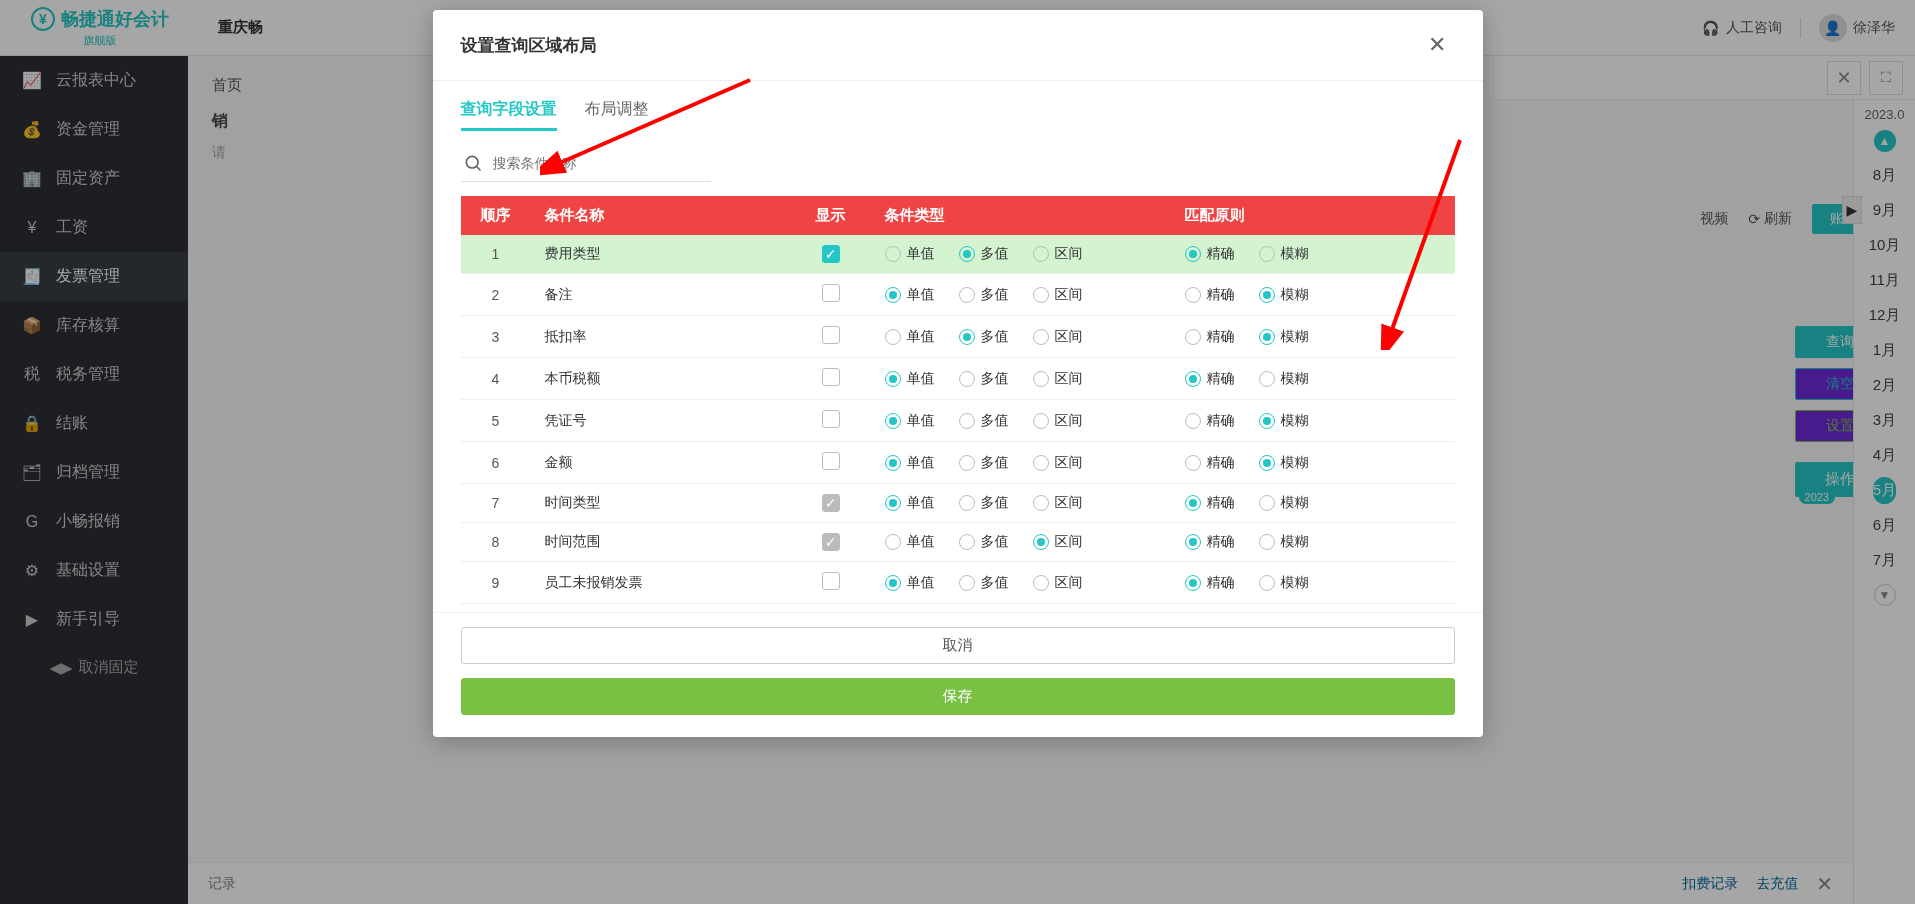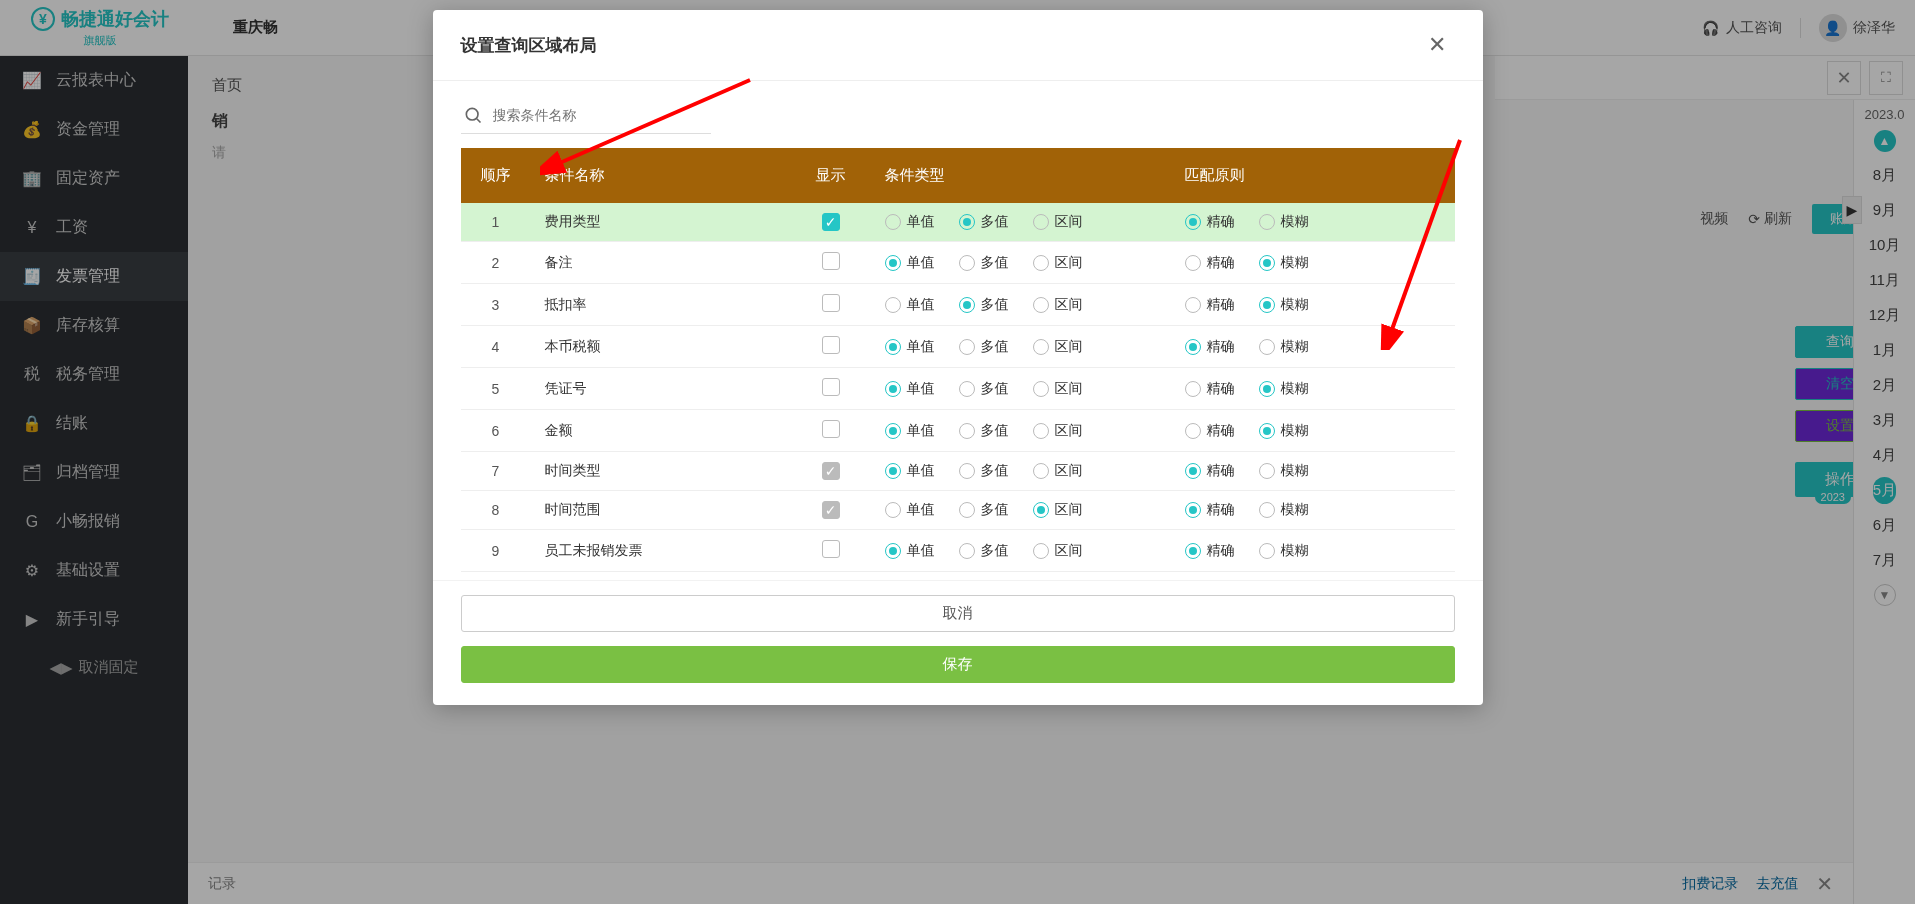--- a/index.html
+++ b/index.html
@@ -5,21 +5,21 @@
 * { margin: 0; padding: 0; box-sizing: border-box; }
 body { font-family: "Microsoft YaHei", "PingFang SC", Arial, sans-serif; font-size: 14px; color: #333; background: #f5f5f5; overflow: hidden; width: 1915px; height: 904px; position: relative; }
 
 
 .top-header { position: absolute; top: 0; left: 0; right: 0; height: 56px; background: #fff; border-bottom: 1px solid #e5e5e5; display: flex; align-items: center; padding: 0 20px 0 0; z-index: 5; }
 .logo-area { width: 200px; display: flex; flex-direction: column; align-items: center; justify-content: center; color: #25c6c6; }
 .logo-row { display: flex; align-items: center; gap: 6px; }
 .logo-icon { width: 24px; height: 24px; border: 2px solid #25c6c6; border-radius: 50%; display: flex; align-items: center; justify-content: center; font-size: 14px; font-weight: bold; }
 .logo-text { font-size: 18px; font-weight: bold; }
 .logo-sub { font-size: 11px; color: #25c6c6; margin-top: 2px; }
-.company-name { margin-left: 33px; font-size: 15px; color: #333; font-weight: bold; }
+.company-name { margin-left: 18px; font-size: 15px; color: #333; font-weight: bold; }
 .header-right { margin-left: auto; display: flex; align-items: center; gap: 18px; color: #555; }
 .header-item { display: flex; align-items: center; gap: 6px; cursor: pointer; }
 .header-divider { width: 1px; height: 20px; background: #ddd; }
 .avatar { width: 28px; height: 28px; border-radius: 50%; background: #ddd; display: flex; align-items: center; justify-content: center; color: #999; }
 
 
 .sidebar { position: absolute; top: 56px; left: 0; width: 188px; bottom: 0; background: #2b2f33; color: #ccc; overflow-y: auto; z-index: 4; }
 .sidebar-item { display: flex; align-items: center; gap: 14px; padding: 14px 22px; cursor: pointer; font-size: 16px; }
 .sidebar-item.active { background: #3a3e42; color: #fff; }
 .sidebar-icon { width: 20px; height: 20px; display: inline-flex; align-items: center; justify-content: center; font-size: 16px; }
@@ -39,41 +39,41 @@
 
 
 .period-panel { position: absolute; top: 56px; right: 0; width: 62px; bottom: 0; background: #fff; border-left: 1px solid #e5e5e5; z-index: 6; display: flex; flex-direction: column; align-items: center; padding-top: 8px; }
 .period-header-row { position: absolute; top: 56px; right: 0; height: 44px; width: 420px; background: #fff; border-bottom: 1px solid #eee; z-index: 7; display: flex; align-items: center; justify-content: flex-end; padding-right: 12px; gap: 8px; }
 .close-x { width: 34px; height: 34px; border: 1px solid #ddd; display: flex; align-items: center; justify-content: center; cursor: pointer; font-size: 18px; color: #888; }
 .expand-sq { width: 34px; height: 34px; border: 1px solid #ddd; display: flex; align-items: center; justify-content: center; cursor: pointer; font-size: 14px; color: #888; }
 .period-title { font-size: 13px; font-weight: bold; color: #444; margin-bottom: 4px; }
 .period-year { font-size: 13px; color: #666; padding: 2px 0; }
 .period-scroll-up { width: 22px; height: 22px; border-radius: 50%; background: #25c6c6; color: #fff; display: flex; align-items: center; justify-content: center; margin: 6px 0; cursor: pointer; font-size: 12px; }
 .period-month { font-size: 15px; color: #444; padding: 8px 0; cursor: pointer; width: 100%; text-align: center; }
-.year-badge { position: absolute; right: 64px; top: 490px; background: #25c6c6; color: #fff; font-size: 11px; padding: 1px 6px; border-radius: 8px; z-index: 8; }
+.year-badge { position: absolute; right: 80px; top: 490px; background: #25c6c6; color: #fff; font-size: 11px; padding: 1px 6px; border-radius: 8px; z-index: 8; }
 .period-month.active { background: #25c6c6; color: #fff; border-radius: 12px; margin: 4px 11px; padding: 4px 0; width: auto; }
 .period-scroll-down { width: 22px; height: 22px; border-radius: 50%; border: 1px solid #ccc; color: #888; display: flex; align-items: center; justify-content: center; margin-top: 6px; cursor: pointer; font-size: 12px; }
 
 
 .overlay { position: absolute; inset: 0; background: rgba(0,0,0,0.35); z-index: 50; }
 .modal { position: absolute; top: 10px; left: 50%; transform: translateX(-50%); width: 1050px; max-height: 880px; background: #fff; border-radius: 4px; box-shadow: 0 4px 24px rgba(0,0,0,0.25); z-index: 60; display: flex; flex-direction: column; }
 .modal-header { padding: 18px 28px; display: flex; align-items: center; border-bottom: 1px solid #eee; }
 .modal-title { font-size: 17px; font-weight: bold; color: #333; }
 .modal-close { margin-left: auto; font-size: 22px; color: #666; cursor: pointer; padding: 4px 8px; }
 .modal-body { padding: 18px 28px 8px 28px; flex: 1; overflow: auto; }
 .modal-tabs { display: flex; gap: 28px; margin-bottom: 16px; }
 .modal-tab { font-size: 16px; color: #666; padding-bottom: 8px; cursor: pointer; }
 .modal-tab.active { color: #25c6c6; border-bottom: 3px solid #25c6c6; font-weight: bold; }
 .search-row { display: flex; align-items: center; gap: 10px; border-bottom: 1px solid #ddd; width: 250px; padding: 6px 2px 8px 2px; margin-bottom: 14px; }
 .search-row input { border: none; outline: none; font-size: 14px; flex: 1; }
 .search-icon-svg { width: 20px; height: 20px; color: #666; }
 
 
 .tbl { width: 100%; border-collapse: collapse; }
-.tbl thead th { background: #a16207; color: #fff; font-weight: normal; text-align: left; padding: 18px 14px; font-size: 15px; }
+.tbl thead th { background: #ef4444; color: #fff; font-weight: bold; text-align: left; padding: 10px 14px; font-size: 15px; }
 .tbl thead th:first-child { text-align: center; width: 70px; }
 .tbl thead th.col-show { text-align: center; width: 80px; }
 .tbl tbody td { padding: 10px 14px; border-bottom: 1px solid #eee; }
 .tbl tbody tr.hl { background: #d4f4d1; }
 .tbl tbody td.seq { text-align: center; color: #555; }
 .tbl tbody td.show-col { text-align: center; }
 .chk { width: 18px; height: 18px; border: 1px solid #bbb; border-radius: 3px; display: inline-flex; align-items: center; justify-content: center; background: #fff; }
 .chk.on { background: #25c6c6; border-color: #25c6c6; color: #fff; }
 .chk.on-gray { background: #bbb; border-color: #bbb; color: #fff; }
 .radio-group { display: flex; gap: 24px; }
@@ -237,20 +237,24 @@
 </div>
 <div class="year-badge">2023</div>
 
 <div class="overlay"></div>
 <div class="modal">
   <div class="modal-header">
     <span class="modal-title">设置查询区域布局</span>
     <span class="modal-close">✕</span>
   </div>
   <div class="modal-body">
+    <div class="modal-tabs">
+      <div class="modal-tab active">查询字段设置</div>
+      <div class="modal-tab">布局调整</div>
+    </div>
     <div class="search-row">
       <svg class="search-icon-svg" viewBox="0 0 24 24" fill="none" stroke="currentColor" stroke-width="2">
           <circle cx="11" cy="11" r="7"></circle>
           <line x1="21" y1="21" x2="16.5" y2="16.5"></line>
         </svg>
       <input type="text" placeholder="搜索条件名称" style="">
     </div>
 
     <table class="tbl">
       <thead>

